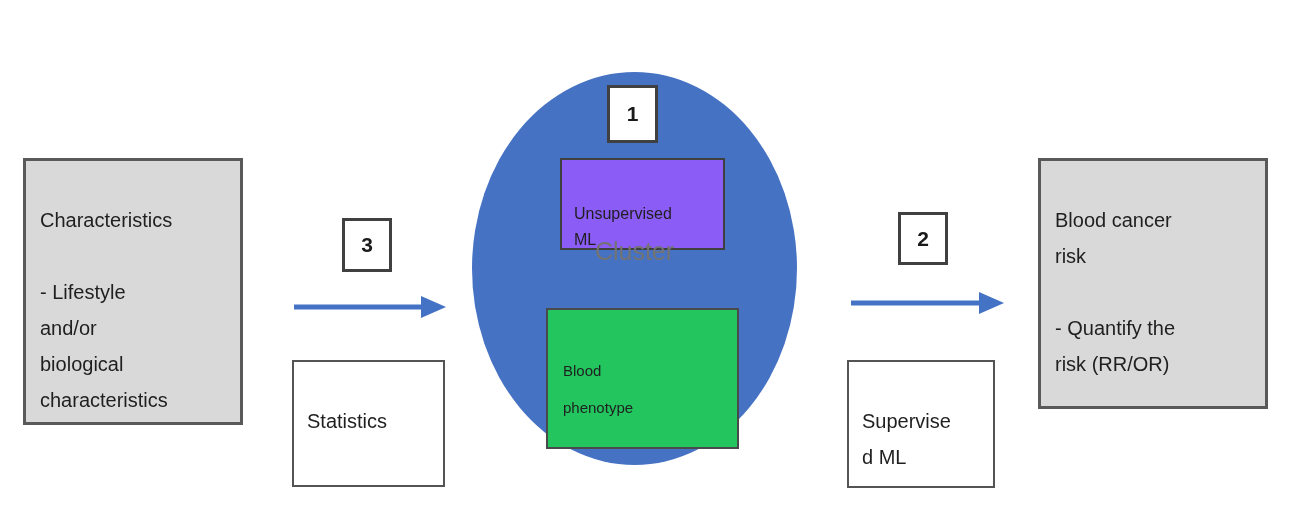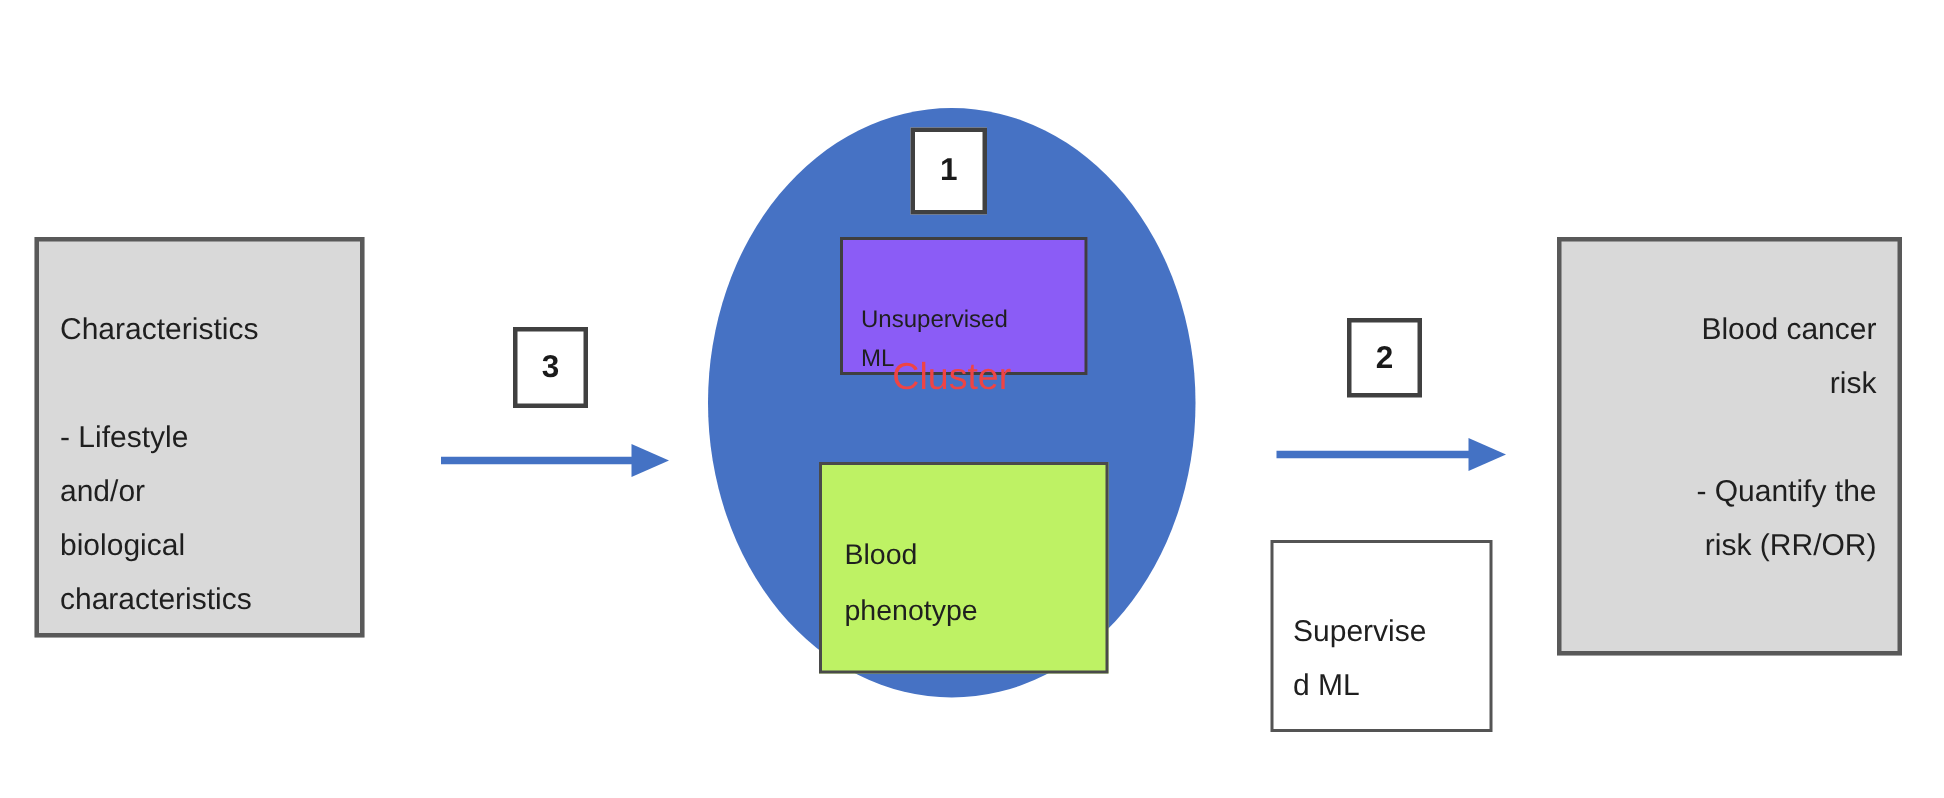--- a/index.html
+++ b/index.html
@@ -30,21 +30,21 @@
   
   .gray-box {
     background: #d9d9d9;
     border: 3px solid #595959;
     font-size: 20px;
     line-height: 36px;
     padding: 9px 14px;
     color: #1f1f1f;
   }
   .char-box  { left: 23px;   top: 158px; width: 220px; height: 267px; }
-  .cancer-box{ left: 1038px; top: 158px; width: 230px; height: 279px; text-align: right; }
+  .cancer-box{ left: 1038px; top: 158px; width: 230px; height: 251px; }
 
   
   .white-box {
     background: #ffffff;
     border: 2px solid #545454;
     font-size: 20px;
     line-height: 36px;
     padding: 9px 13px;
     color: #1f1f1f;
   }
@@ -71,38 +71,38 @@
     left: 472px; top: 72px;
     width: 325px; height: 393px;
     background: #4672c4;
     border-radius: 50%;
   }
   .cluster-label {
     left: 472px; top: 237px;
     width: 325px;
     text-align: center;
     font-size: 25px;
-    color: #ef4444;
+    color: #737373;
   }
   .unsup-box {
     left: 560px; top: 158px;
     width: 165px; height: 92px;
     background: #8b5cf6;
     border: 2px solid #3f3f3f;
     font-size: 16px;
     line-height: 26px;
     padding: 9px 12px;
     color: #1f1f1f;
   }
   .blood-box {
     left: 546px; top: 308px;
     width: 193px; height: 141px;
-    background: #bef264;
+    background: #22c55e;
     border: 2px solid #4a4a4a;
-    font-size: 19px;
+    font-size: 15px;
     line-height: 37px;
     padding: 10px 15px;
     color: #1f1f1f;
   }
 
   .arrow-svg { position: absolute; }
 </style>
 </head>
 <body>
 
@@ -122,20 +122,23 @@
 
   <div class="abs step-badge step3">
     <span>3</span>
   </div>
 
   <svg class="arrow-svg" style="left:291px; top:294px;" width="156" height="26" viewBox="0 0 156 26">
     <line x1="3" y1="13" x2="131" y2="13" stroke="#4472c4" stroke-width="5"></line>
     <polygon points="130,2 155,13 130,24" fill="#4472c4"></polygon>
   </svg>
 
+  <div class="abs white-box stats-box">
+    <span class="txt">Statistics</span>
+  </div>
 
   <div class="abs step-badge step1">
     <span>1</span>
   </div>
 
   <div class="abs unsup-box">
     <span class="txt">Unsupervised
 ML</span>
   </div>
 

